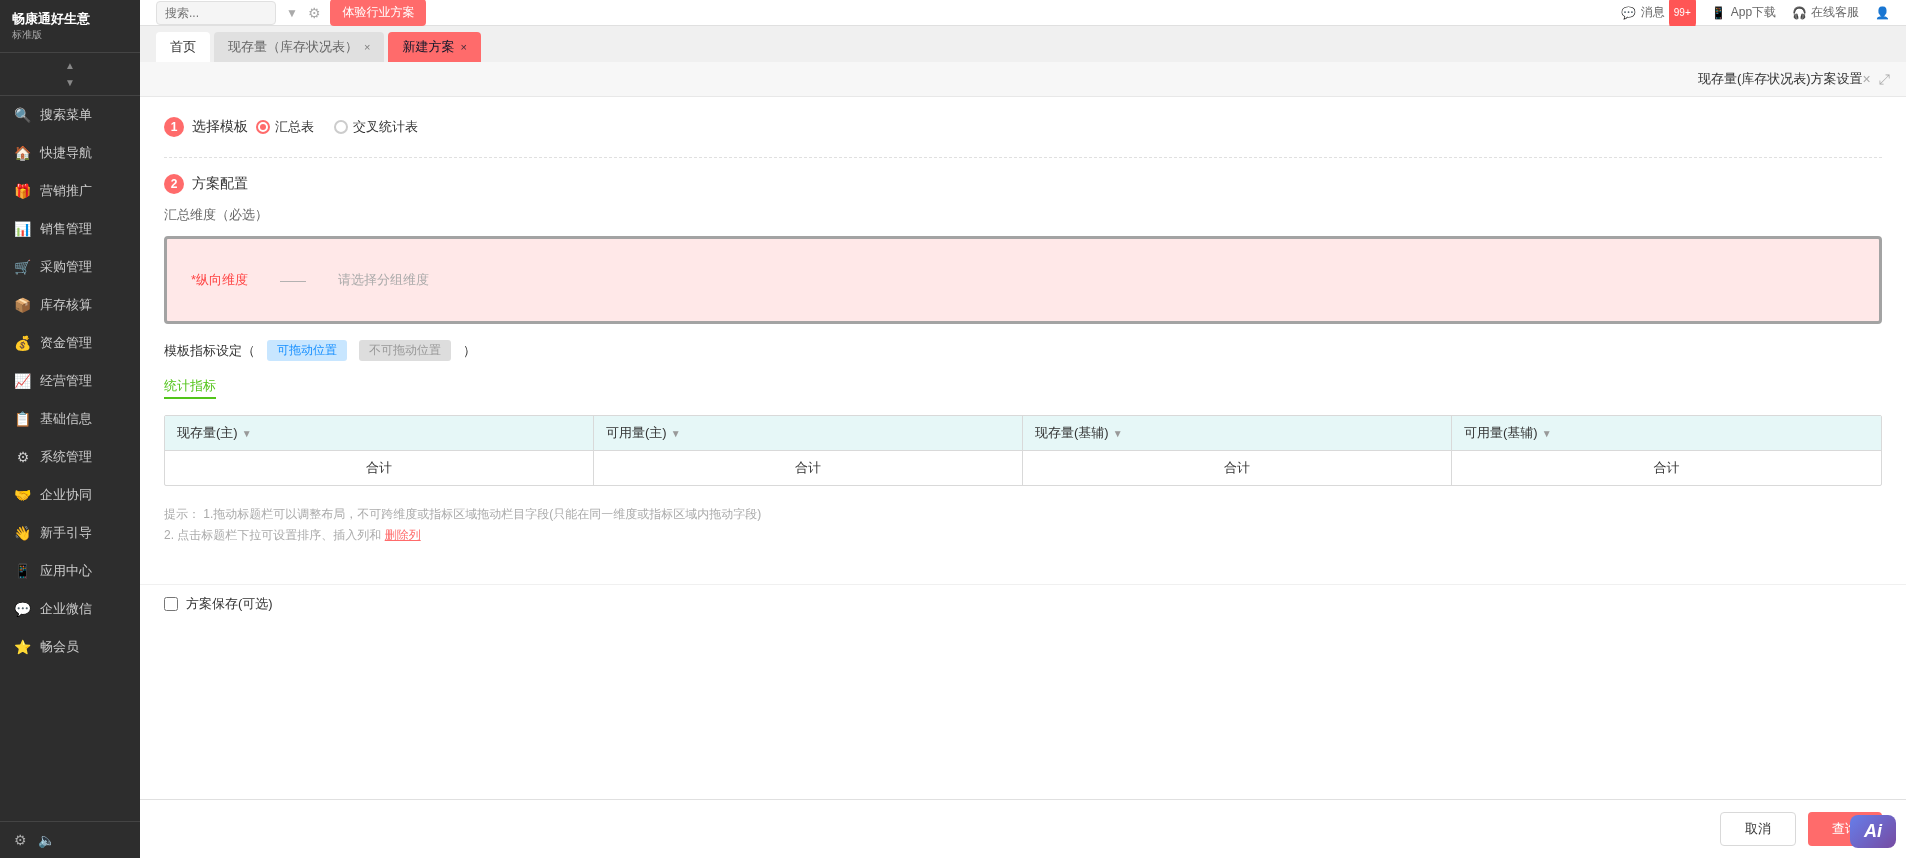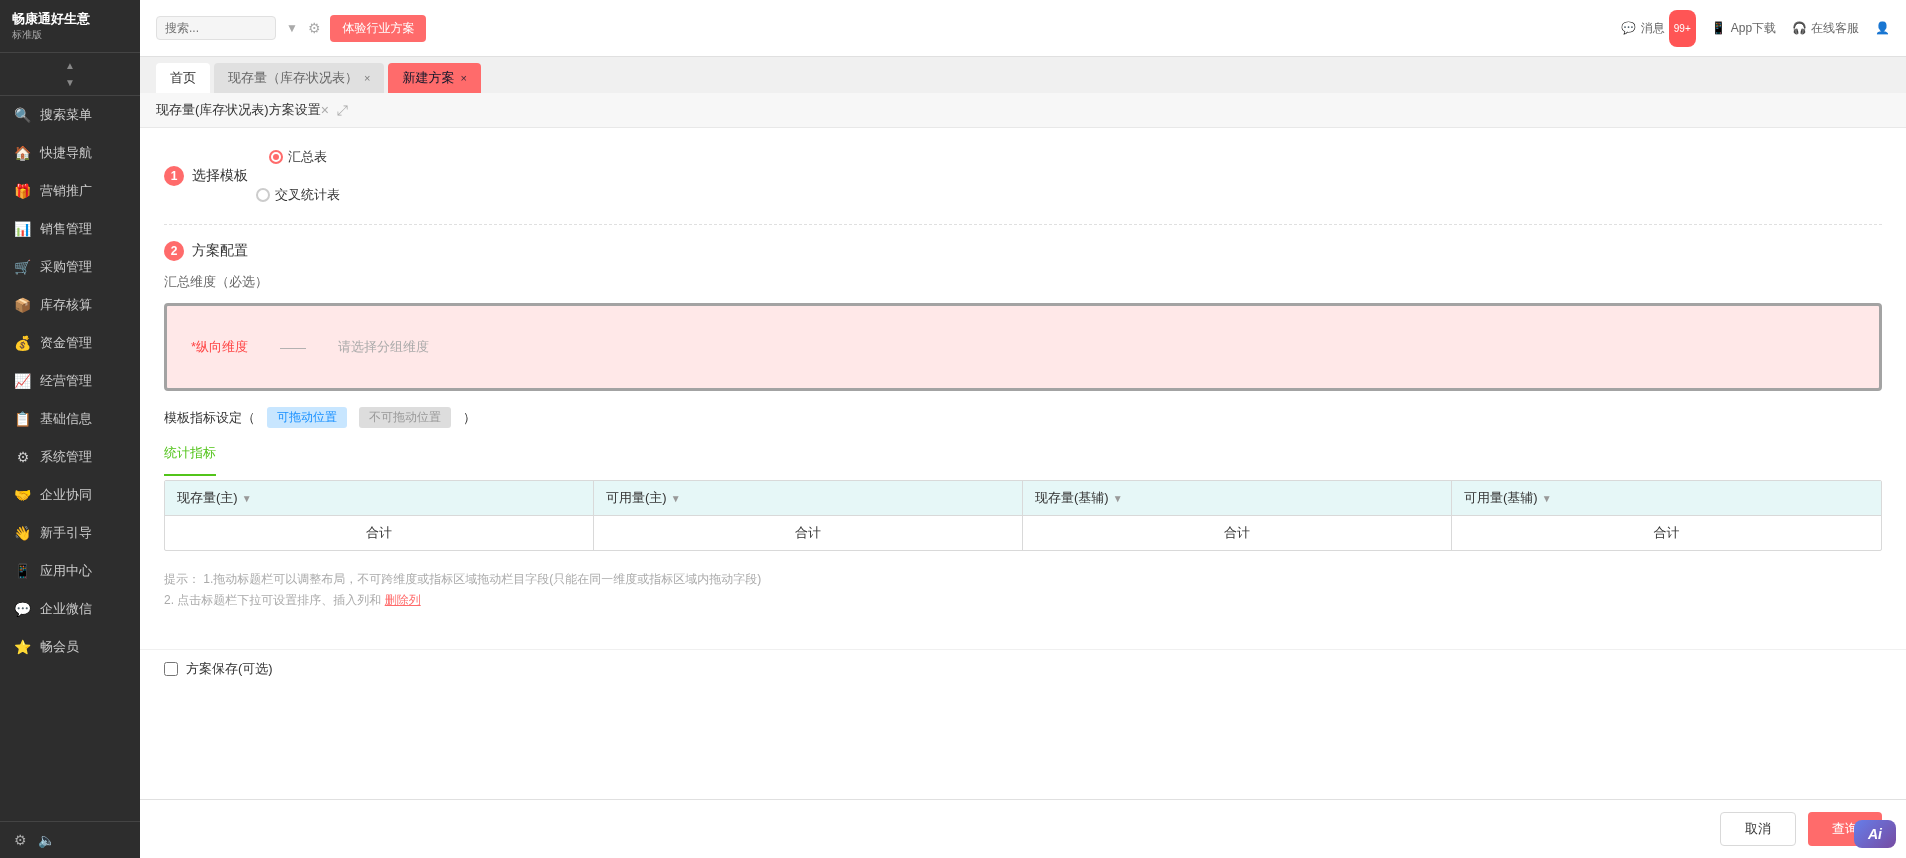--- a/index.html
+++ b/index.html
@@ -68,21 +68,21 @@
       flex-direction: column;
       background: #f0f0f0;
       overflow: hidden;
     }
 
     
     .topbar {
       background: #fff;
       border-bottom: 1px solid #e0e0e0;
       padding: 0 16px;
-      height: 57px;
+      height: 26px;
       display: flex;
       align-items: center;
       justify-content: space-between;
       flex-shrink: 0;
     }
     .topbar-left {
       display: flex;
       align-items: center;
       gap: 10px;
     }
@@ -179,21 +179,21 @@
 
     
     .panel-header {
       background: #f7f7f7;
       border-bottom: 1px solid #e8e8e8;
       padding: 8px 16px;
       font-size: 13px;
       color: #333;
       display: flex;
       align-items: center;
-      justify-content: flex-start;
+      justify-content: flex-end;
     }
     .panel-header-right {
       display: flex;
       gap: 8px;
     }
     .panel-header-icon {
       color: #aaa;
       cursor: pointer;
       font-size: 14px;
     }
@@ -228,21 +228,20 @@
     }
     .step-title {
       font-size: 14px;
       color: #333;
       font-weight: 500;
     }
     .radio-group {
       display: flex;
       align-items: center;
       gap: 20px;
-      flex-direction: column;
     }
     .radio-item {
       display: flex;
       align-items: center;
       gap: 5px;
       cursor: pointer;
       font-size: 13px;
       color: #333;
     }
     .radio-dot {
@@ -325,24 +324,24 @@
       color: #999;
     }
 
     
     .stats-section {
       margin-bottom: 16px;
     }
     .stats-title {
       color: #52c41a;
       font-size: 13px;
-      margin-bottom: 4px;
+      margin-bottom: 16px;
       border-bottom: 2px solid #52c41a;
       display: inline-block;
-      padding-bottom: 12px;
+      padding-bottom: 2px;
     }
     .stats-table {
       border: 1px solid #d9d9d9;
       border-radius: 2px;
       overflow: hidden;
     }
     .stats-table-header {
       display: grid;
       grid-template-columns: repeat(4, 1fr);
       background: #e6f7f7;
@@ -441,21 +440,21 @@
 
     
     .ai-badge {
       position: fixed;
       bottom: 10px;
       right: 10px;
       background: linear-gradient(135deg, #667eea 0%, #764ba2 100%);
       color: #fff;
       border-radius: 8px;
       padding: 6px 14px;
-      font-size: 14px;
+      font-size: 18px;
       font-weight: bold;
       font-style: italic;
       cursor: pointer;
     }
     .sidebar-scroll-arrow {
       color: #888;
       font-size: 10px;
       cursor: pointer;
       padding: 3px;
     }

